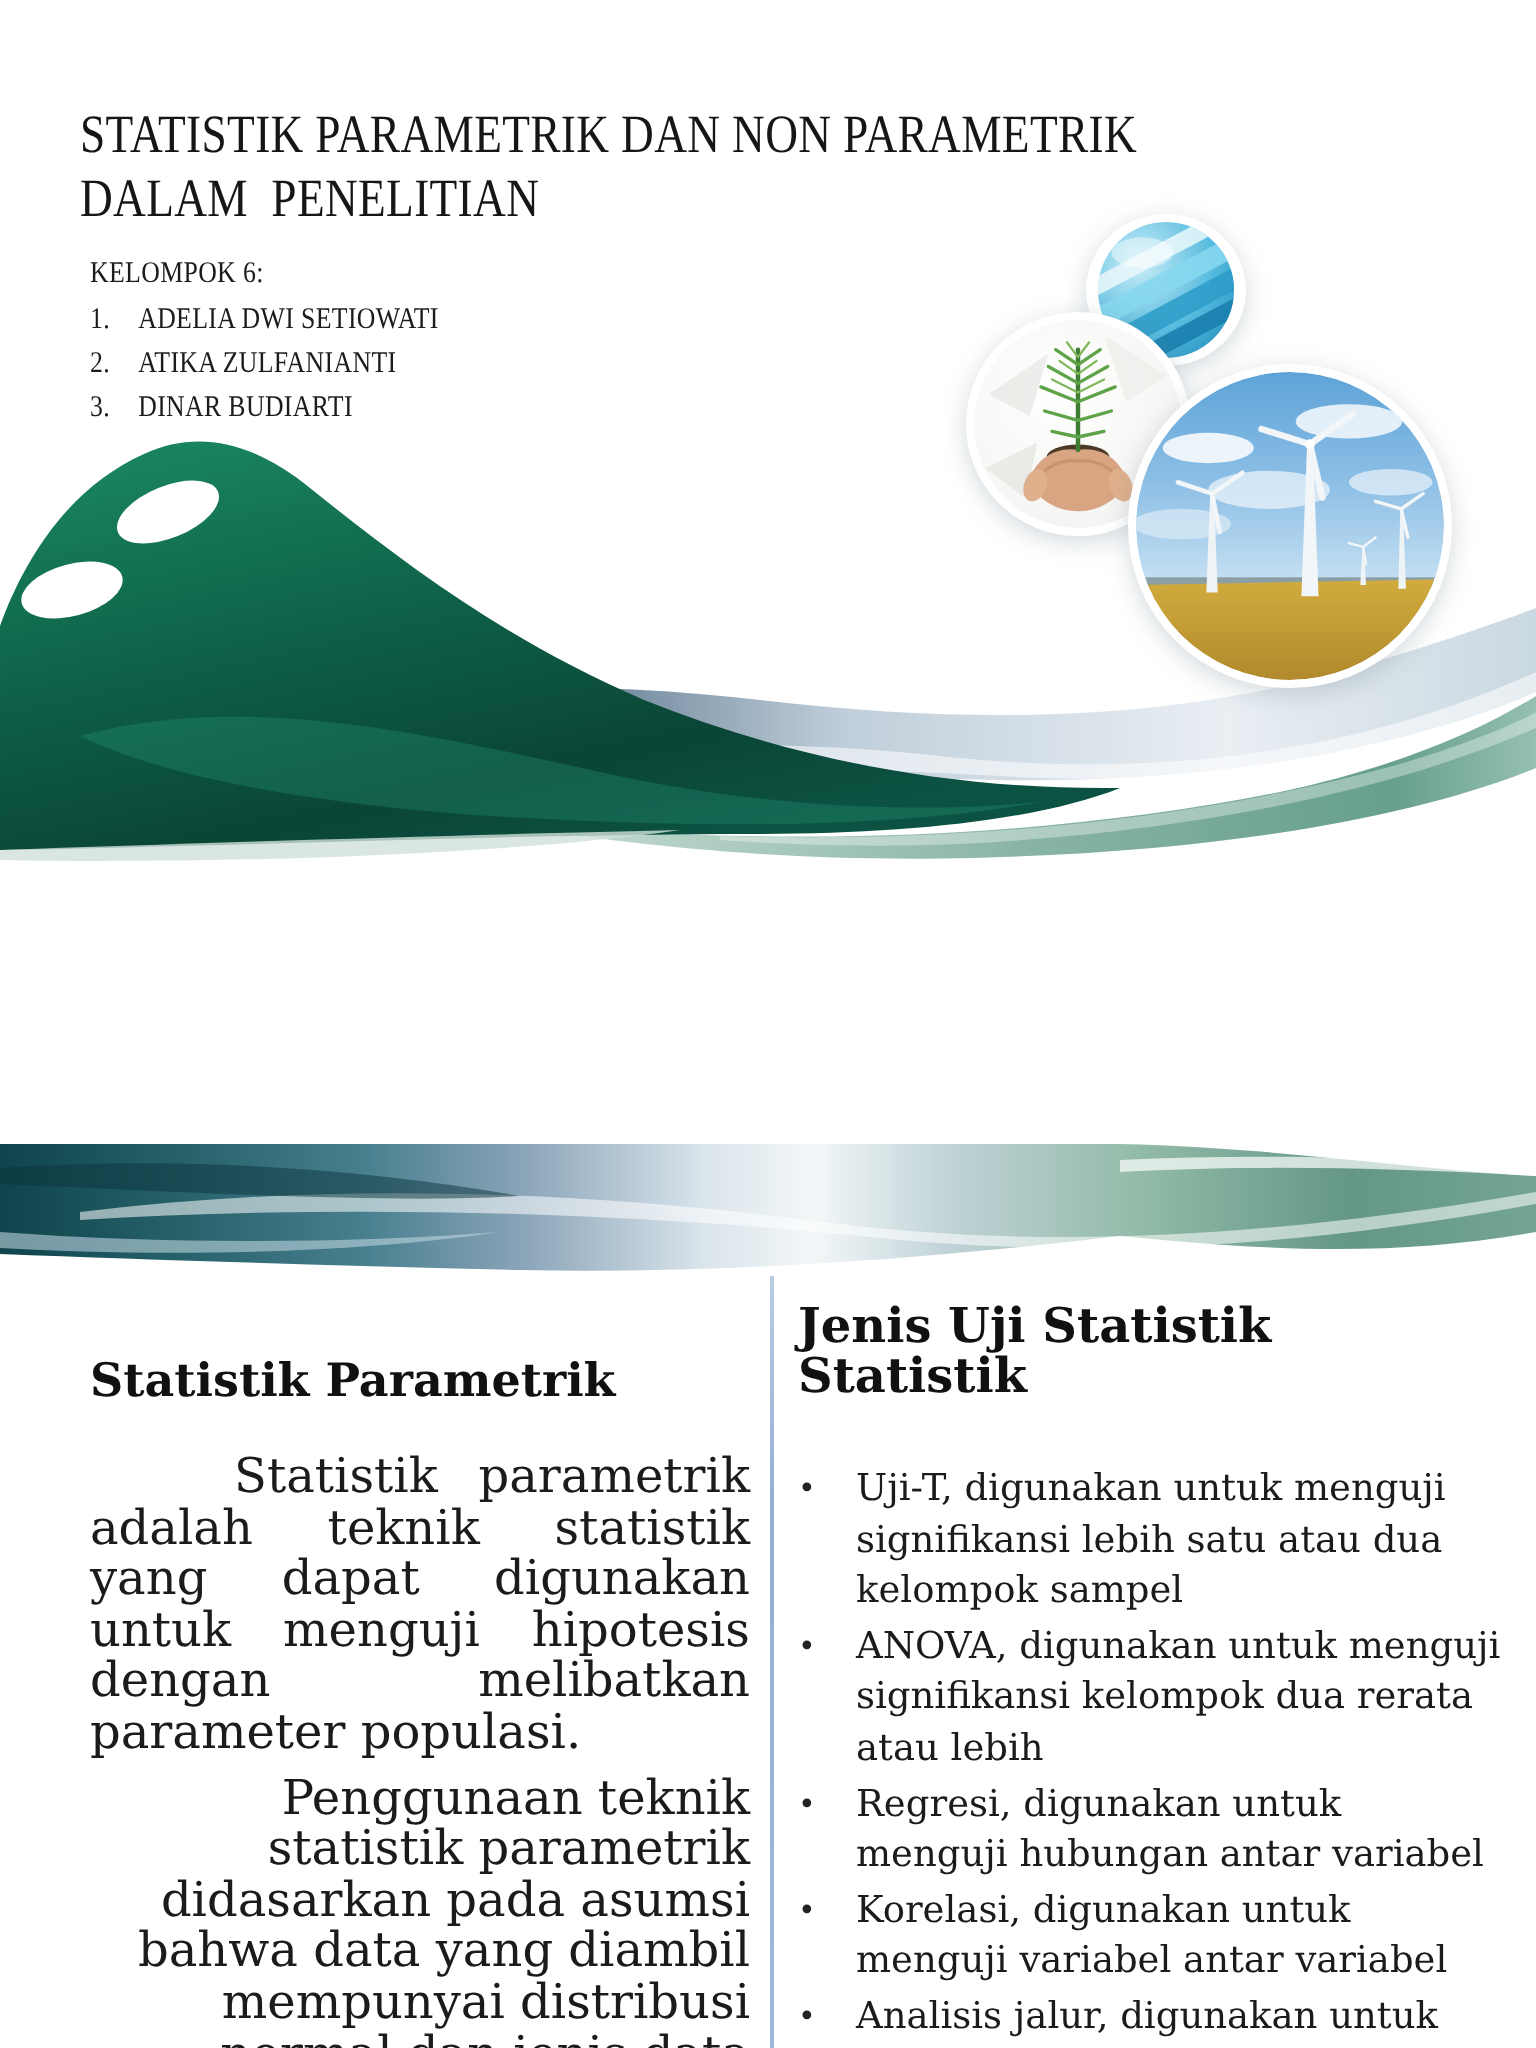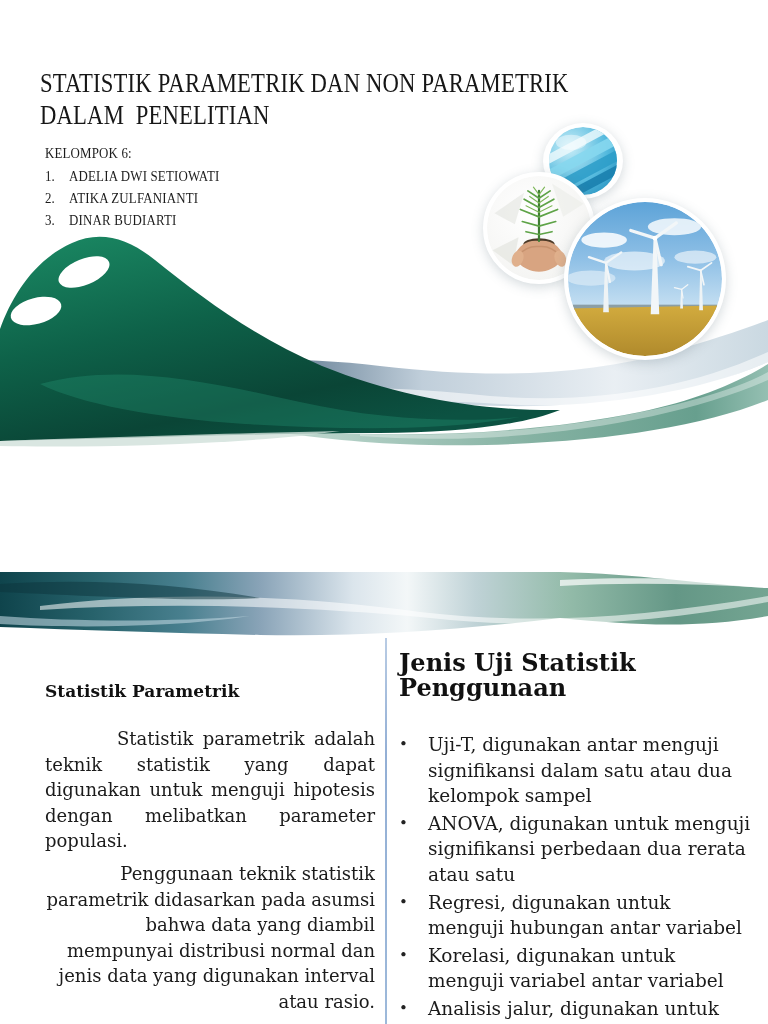--- a/index.html
+++ b/index.html
@@ -2,21 +2,21 @@
 <html><head>
 <meta charset="utf-8">
 <style>
   html,body{margin:0;padding:0;background:#ffffff;}
   .page{
     position:relative;width:768px;height:1024px;margin:0 auto;
     background:#ffffff;overflow:hidden;
     font-family:"Liberation Serif",serif;color:#1a1a1a;
   }
   .slide{position:absolute;left:0;width:768px;}
-  .slide1{top:16px;height:572px;}
+  .slide1{top:0;height:572px;}
   .slide2{top:572px;height:452px;}
 
   
   .title{
     position:absolute;left:40px;top:33px;width:700px;
     font-size:27px;line-height:32px;font-weight:500;letter-spacing:.2px;
     color:#161616;transform:scaleX(.84);transform-origin:0 0;
   }
   .title span{white-space:pre;}
   .group-block{
@@ -41,24 +41,24 @@
   .wave2{position:absolute;left:0;top:0;width:768px;height:64px;}
   .divider{
     position:absolute;left:385px;top:66px;width:2px;height:386px;
     background:linear-gradient(180deg,#b9cce4 0%,#93afd5 30%,#9db9da 100%);
   }
   .col-left{
     position:absolute;left:45px;top:106px;width:330px;
     font-family:"DejaVu Serif","Liberation Serif",serif;
   }
   .col-left h2{
-    margin:0;font-size:17px;line-height:26px;font-weight:700;color:#111;
+    margin:0;font-size:23px;line-height:26px;font-weight:700;color:#111;
   }
   .col-left p{
-    margin:0;font-size:18px;line-height:25.6px;color:#1b1b1b;text-indent:72px;
+    margin:0;font-size:24px;line-height:25.6px;color:#1b1b1b;text-indent:72px;
   }
   .p1{margin-top:22px !important;text-align:justify;}
   .p2{margin-top:7px !important;text-align:right;}
   .col-right{
     position:absolute;left:399px;top:78px;width:352px;
     font-family:"DejaVu Serif","Liberation Serif",serif;
   }
   .col-right h2{
     margin:0;font-size:24px;line-height:25px;font-weight:700;color:#111;
   }
@@ -300,30 +300,30 @@
 
     <div class="col-left">
       <h2>Statistik Parametrik</h2>
       <p class="p1">Statistik parametrik adalah teknik statistik yang dapat digunakan untuk menguji hipotesis dengan melibatkan parameter populasi.</p>
       <p class="p2">Penggunaan teknik statistik parametrik didasarkan pada asumsi bahwa data yang diambil mempunyai distribusi normal dan jenis data yang digunakan interval atau rasio.</p>
     </div>
 
     <div class="col-right">
       <h2>
         <span>Jenis Uji Statistik</span><br>
-        <span>Penggunaan</span>
+        <span>Statistik</span>
       </h2>
       <ul class="bullet-list">
         <li class="bullet-item">
           <span class="bullet-marker">•</span>
-          <span class="bullet-text">Uji-T, digunakan antar menguji signifikansi dalam satu atau dua kelompok sampel</span>
-        </li>
-        <li class="bullet-item">
-          <span class="bullet-marker">•</span>
-          <span class="bullet-text">ANOVA, digunakan untuk menguji signifikansi perbedaan dua rerata atau satu</span>
+          <span class="bullet-text">Uji-T, digunakan untuk menguji signifikansi lebih satu atau dua kelompok sampel</span>
+        </li>
+        <li class="bullet-item">
+          <span class="bullet-marker">•</span>
+          <span class="bullet-text">ANOVA, digunakan untuk menguji signifikansi kelompok dua rerata atau lebih</span>
         </li>
         <li class="bullet-item">
           <span class="bullet-marker">•</span>
           <span class="bullet-text">Regresi, digunakan untuk menguji hubungan antar variabel</span>
         </li>
         <li class="bullet-item">
           <span class="bullet-marker">•</span>
           <span class="bullet-text">Korelasi, digunakan untuk menguji variabel antar variabel</span>
         </li>
         <li class="bullet-item">

